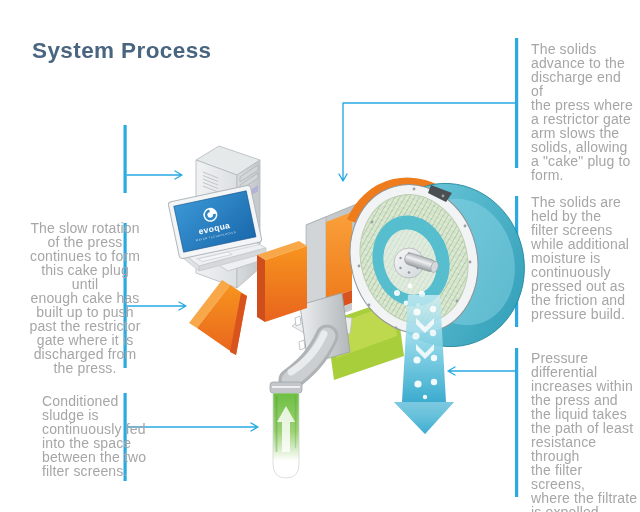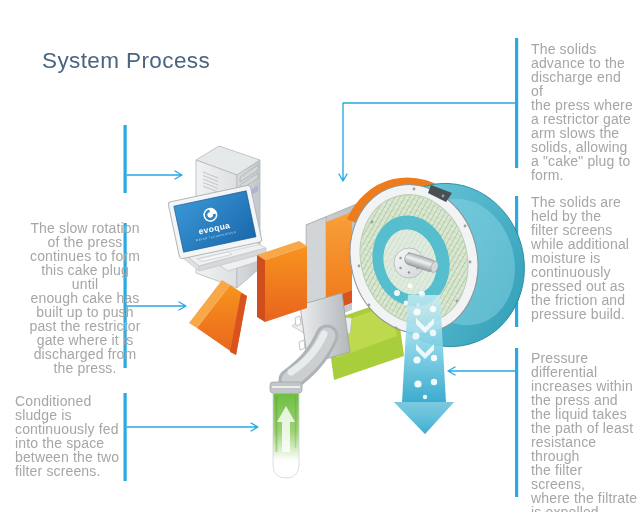--- a/index.html
+++ b/index.html
@@ -2,31 +2,31 @@
 <html><head>
 <meta charset="utf-8">
 <style>
   html,body{margin:0;padding:0;background:#fff;}
   .canvas{
     position:relative;width:640px;height:512px;background:#ffffff;
     font-family:"Liberation Sans",sans-serif;overflow:hidden;
   }
   .art{position:absolute;left:0;top:0;z-index:0;}
   .page-title{
-    position:absolute;left:27px;top:33px;z-index:2;margin:15px;
-    font-size:22.5px;font-weight:400;letter-spacing:.4px;color:#4a6580;
+    position:absolute;left:27px;top:33px;z-index:2;margin:5px;
+    font-size:22.5px;font-weight:700;letter-spacing:.4px;color:#4a6580;
   }
   .note{
     position:absolute;z-index:2;color:#a6a6a6;
     font-size:14px;line-height:14px;letter-spacing:.15px;
     white-space:pre-line;
   }
   .note-l1{left:27px;top:126px;width:104px;}
   .note-l2{left:27px;top:221px;width:116px;text-align:center;}
-  .note-l3{left:15px;top:394px;width:108px;}
+  .note-l3{left:42px;top:394px;width:108px;}
   .note-r1{left:531px;top:42px;width:104px;}
   .note-r2{left:531px;top:195px;width:100px;}
   .note-r3{left:531px;top:351px;width:108px;}
 </style>
 </head>
 <body>
 
 <div class="canvas">
 
   <svg class="art" width="640" height="512" viewBox="0 0 640 512">

